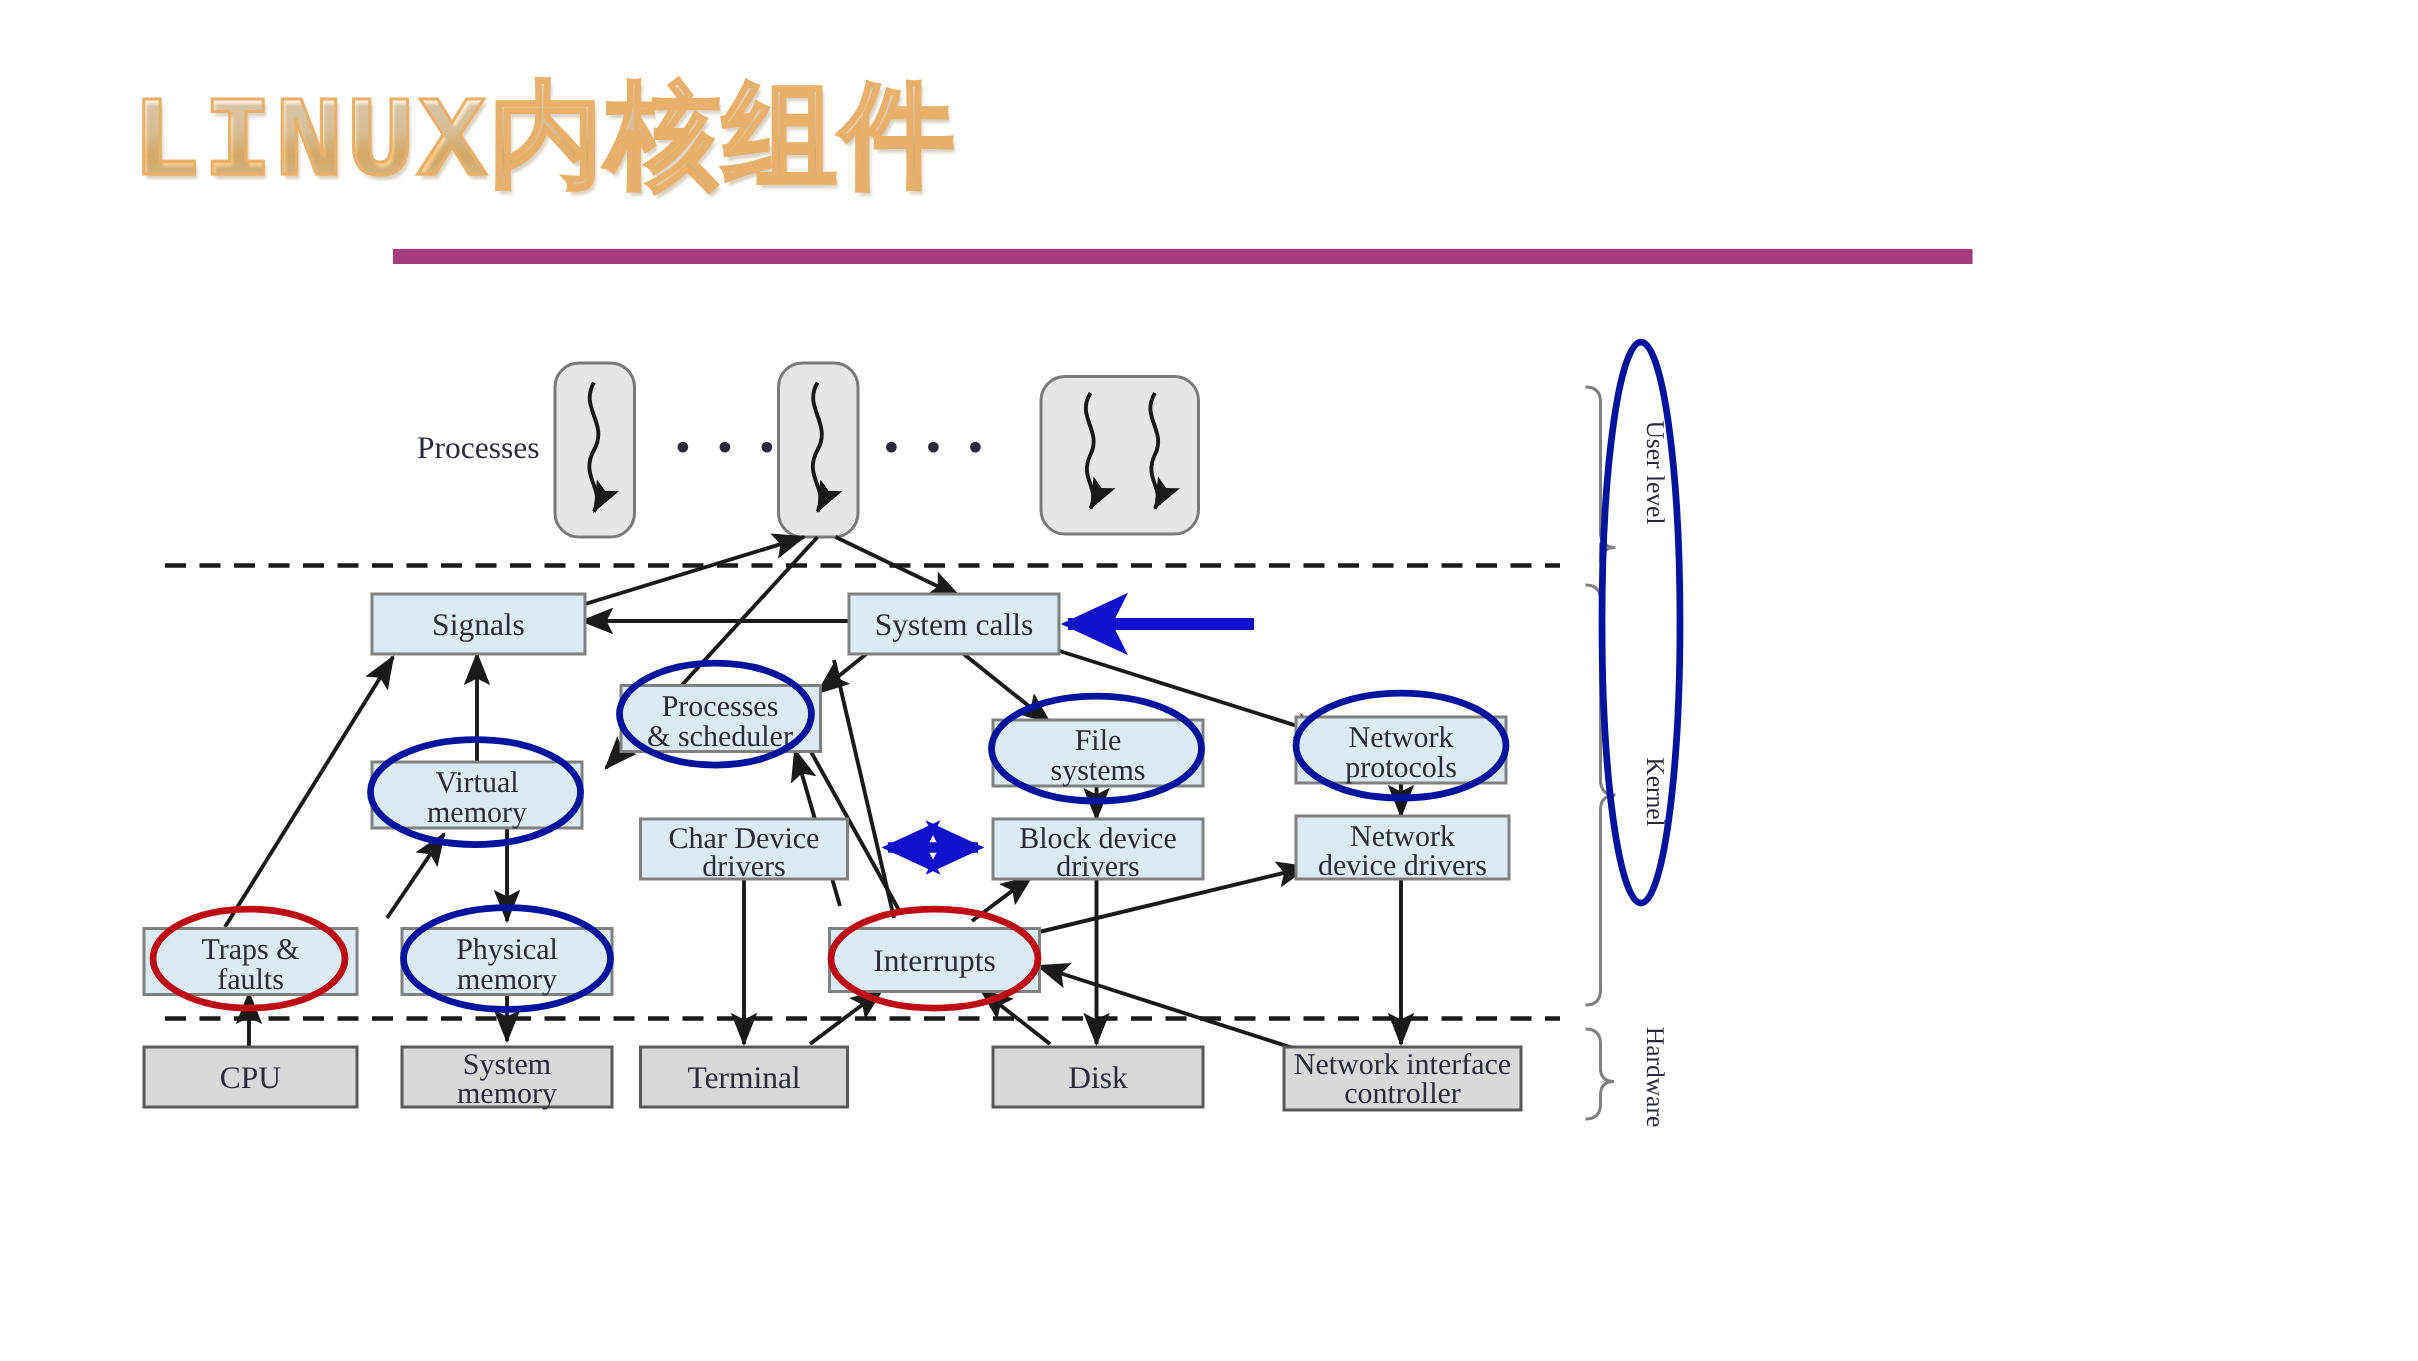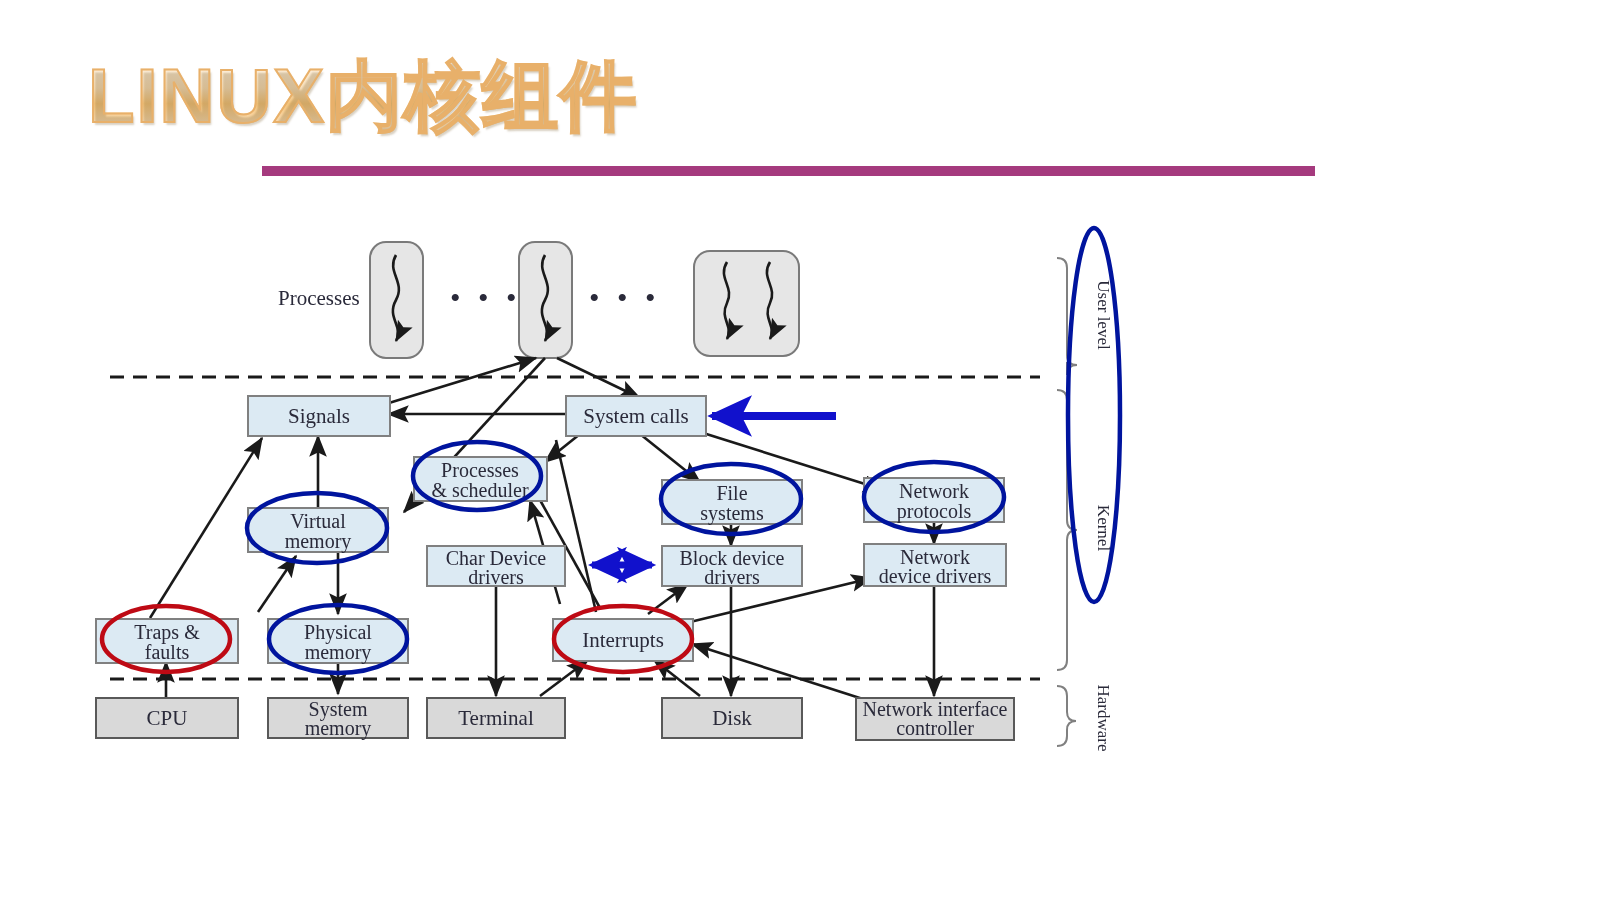--- a/index.html
+++ b/index.html
@@ -13,21 +13,21 @@
     position: relative;
     overflow: hidden;
     font-family: "Liberation Serif", serif;
   }
 
   
   #slide-title {
     position: absolute;
     left: 88px;
     top: 48px;
-    font-family: Liberation Sans, sans-serif;
+    font-family: Liberation Mono, monospace;
     font-weight: bold;
     font-size: 76px;
     line-height: 96px;
     letter-spacing: 2px;
     background: linear-gradient(to bottom,
         #ffffff 0%,
         #fdf0dd 20%,
         #fbe2bd 42%,
         #f6c67d 58%,
         #fbdcb0 76%,

